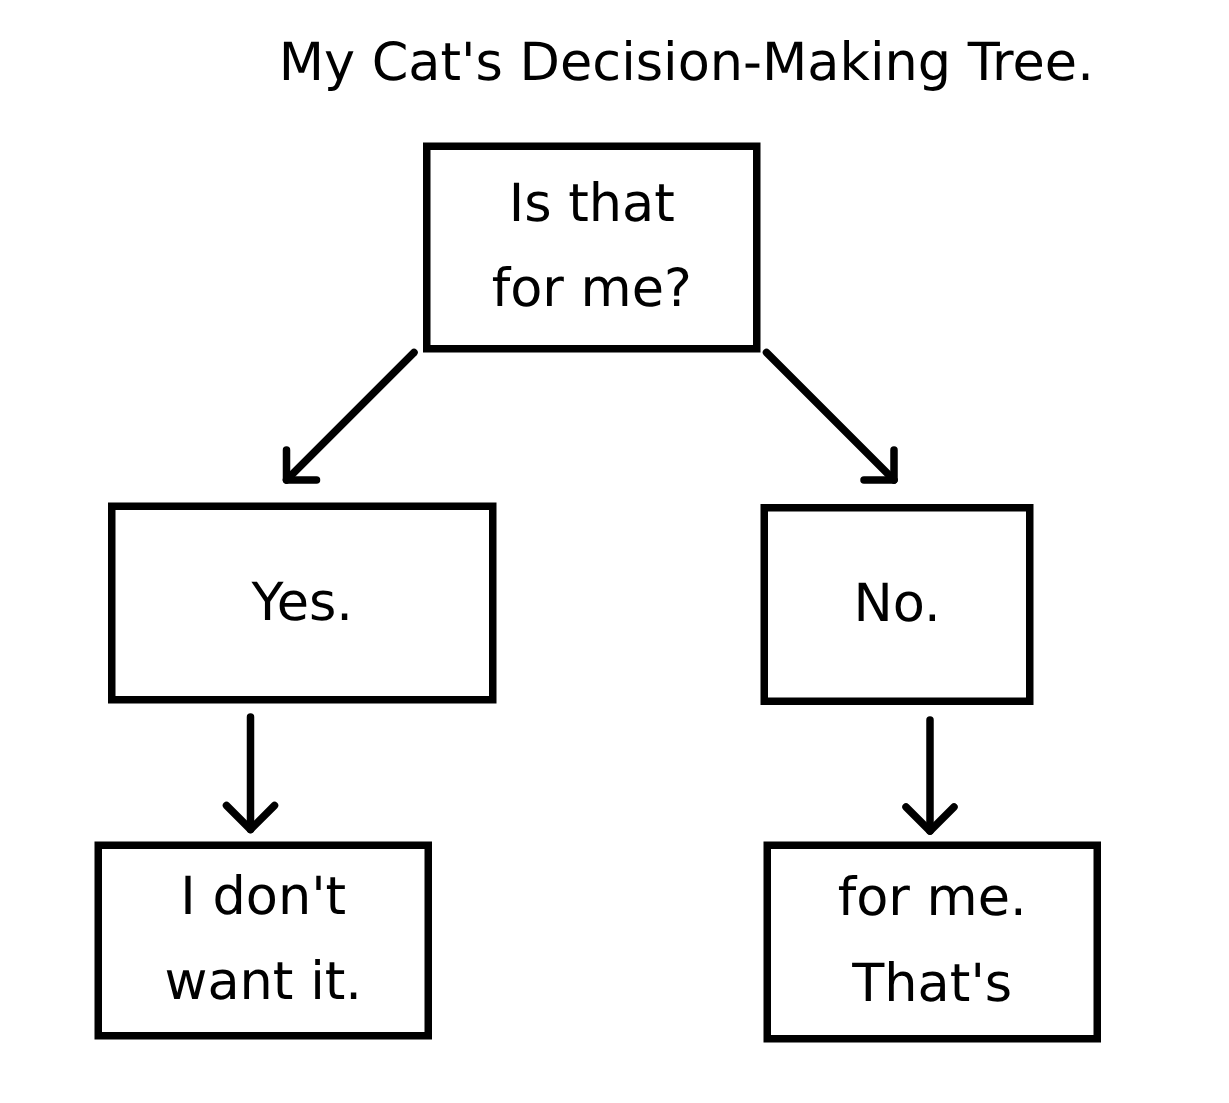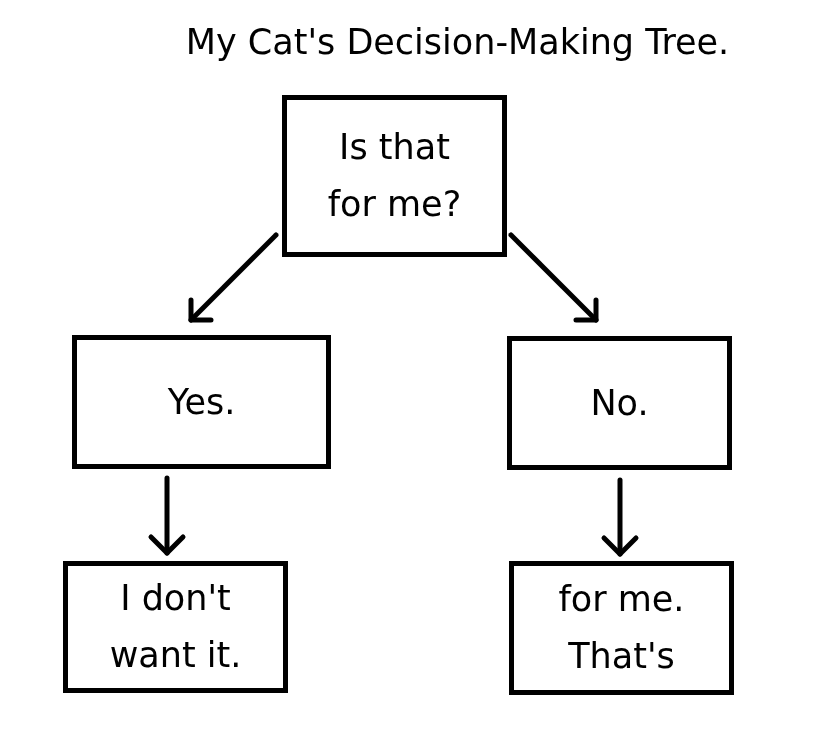--- a/index.html
+++ b/index.html
@@ -10,32 +10,32 @@
     .box { position: absolute; border: 5px solid #000; box-sizing: border-box; background: #fff;
            display: flex; align-items: center; justify-content: center; text-align: center;
            font-size: 35px; line-height: 57px; }
     svg.arrows { position: absolute; left: 0; top: 0; }
   </style>
 </head>
 <body>
 
 <div class="title">My Cat's Decision-Making Tree.</div>
 
-<div class="box" style="left:282px; top:95px; width:225px; height:162px;">
+<div class="box" style="left:282px; top:95px; width:225px; height:140px;">
   <div>
     <div>Is that</div>
     <div>for me?</div>
   </div>
 </div>
 
 <div class="box" style="left:72px; top:335px; width:259px; height:134px;">
   <div>Yes.</div>
 </div>
 
-<div class="box" style="left:507px; top:336px; width:225px; height:134px;">
+<div class="box" style="left:507px; top:336px; width:182px; height:134px;">
   <div>No.</div>
 </div>
 
 <div class="box" style="left:63px; top:561px; width:225px; height:132px;">
   <div>
     <div>I don't</div>
     <div>want it.</div>
   </div>
 </div>
 

